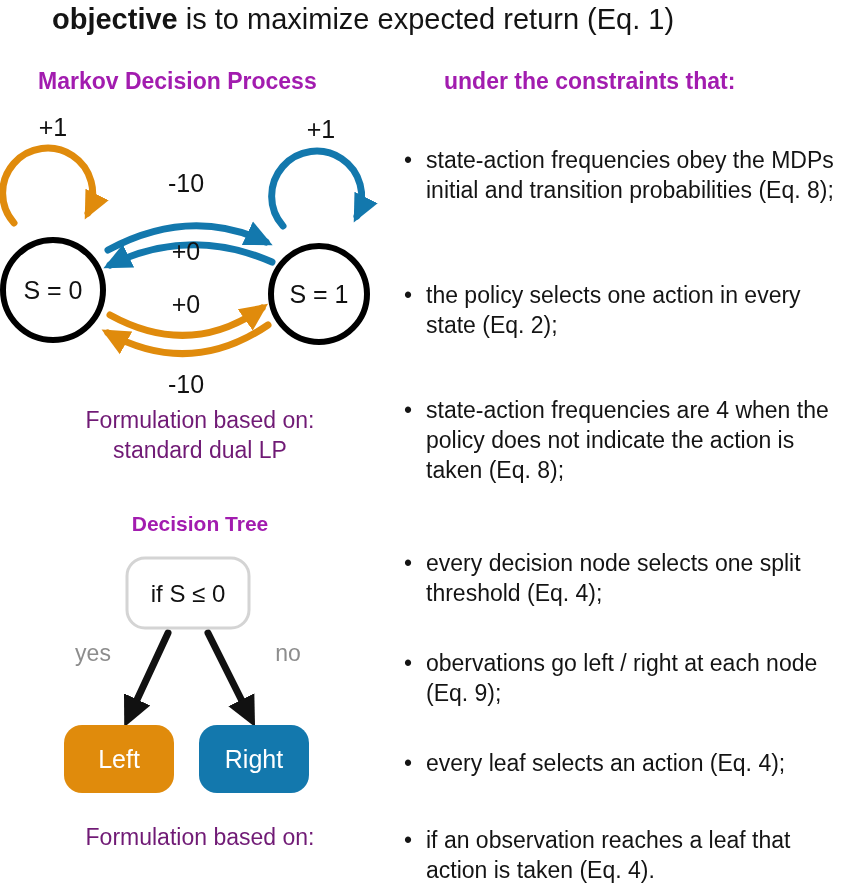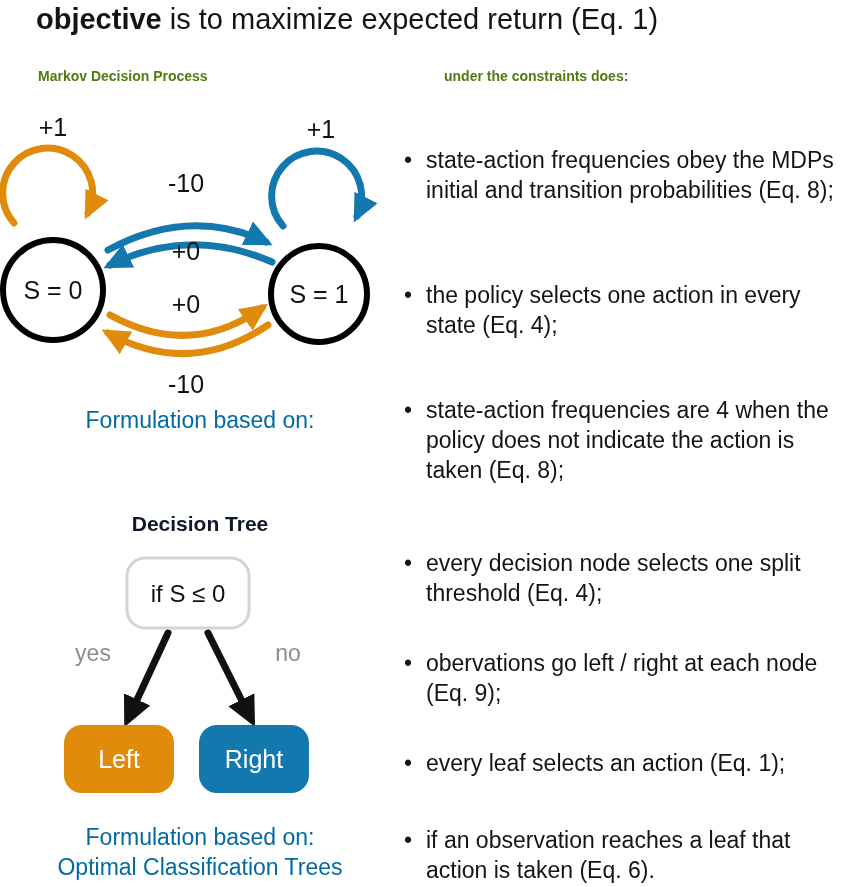--- a/index.html
+++ b/index.html
@@ -12,36 +12,36 @@
     height: 887px;
     position: relative;
     font-family: "Liberation Sans", sans-serif;
     color: #111111;
     overflow: hidden;
   }
 
   
   #title {
     position: absolute;
-    left: 36px;
+    left: 52px;
     top: 0px;
     width: 790px;
     font-size: 29px;
     line-height: 38px;
     white-space: nowrap;
     color: #141414;
   }
   #title .strong { font-weight: bold; }
 
   
   .col-heading {
     position: absolute;
-    font-size: 14px;
+    font-size: 23px;
     font-weight: bold;
-    color: #4d7c0f;
+    color: #a21caf;
     white-space: nowrap;
   }
   #mdp-heading  { left: 38px;  top: 68px; }
   #constraints-heading { left: 444px; top: 68px; }
 
   
   #mdp-diagram {
     position: absolute;
     left: 0px;
     top: 110px;
@@ -61,35 +61,35 @@
     fill: #111111;
   }
 
   
   .caption {
     position: absolute;
     width: 400px;
     text-align: center;
     font-size: 23px;
     line-height: 30px;
-    color: #0369a1;
+    color: #701a75;
   }
   #mdp-caption  { left: 0px; top: 405px; }
   #tree-caption { left: 0px; top: 822px; }
 
   
   #tree-heading {
     position: absolute;
     left: 0px;
     top: 512px;
     width: 400px;
     text-align: center;
     font-size: 21px;
     font-weight: bold;
-    color: #0f172a;
+    color: #a21caf;
   }
   #tree-diagram {
     position: absolute;
     left: 0px;
     top: 545px;
     width: 400px;
     height: 275px;
   }
   #tree-diagram svg { display: block; }
 
@@ -136,21 +136,21 @@
   }
 </style>
 </head>
 <body>
 
 <div id="title">
   <span class="strong">objective</span><span> is to maximize expected return (Eq. 1)</span>
 </div>
 
 <div class="col-heading" id="mdp-heading">Markov Decision Process</div>
-<div class="col-heading" id="constraints-heading">under the constraints does:</div>
+<div class="col-heading" id="constraints-heading">under the constraints that:</div>
 
 <div id="mdp-diagram">
   <svg width="400" height="290" viewBox="0 0 400 290" xmlns="http://www.w3.org/2000/svg">
     <defs>
       <marker id="ah-orange" viewBox="0 0 10 10" refX="7" refY="5" markerWidth="4.2" markerHeight="4.2" orient="auto-start-reverse">
         <path d="M 0 0.6 L 9.5 5 L 0 9.4 z" fill="#E08B0C"></path>
       </marker>
       <marker id="ah-blue" viewBox="0 0 10 10" refX="7" refY="5" markerWidth="4.2" markerHeight="4.2" orient="auto-start-reverse">
         <path d="M 0 0.6 L 9.5 5 L 0 9.4 z" fill="#1378AD"></path>
       </marker>
@@ -193,20 +193,21 @@
 
     <g>
       <circle cx="319" cy="184" r="48" fill="#ffffff" stroke="#000000" stroke-width="6"></circle>
       <text class="node-label" x="319" y="193" text-anchor="middle">S = 1</text>
     </g>
   </svg>
 </div>
 
 <div class="caption" id="mdp-caption">
   <div>Formulation based on:</div>
+  <div>standard dual LP</div>
 </div>
 
 <div id="tree-heading">Decision Tree</div>
 
 <div id="tree-diagram">
   <svg width="400" height="275" viewBox="0 0 400 275" xmlns="http://www.w3.org/2000/svg">
     <defs>
       <marker id="ah-black" viewBox="0 0 10 10" refX="6" refY="5" markerWidth="4.6" markerHeight="4.6" orient="auto-start-reverse">
         <path d="M 0 0.5 L 9.5 5 L 0 9.5 z" fill="#111111"></path>
       </marker>
@@ -235,45 +236,44 @@
 
     <g>
       <rect x="199" y="180" width="110" height="68" rx="18" ry="18" fill="#1378AD"></rect>
       <text class="leaf-text" x="254" y="223" text-anchor="middle">Right</text>
     </g>
   </svg>
 </div>
 
 <div class="caption" id="tree-caption">
   <div>Formulation based on:</div>
-  <div>Optimal Classification Trees</div>
 </div>
 
 <div id="constraints-list">
     <div class="bullet-item" style="position: absolute; left: 0px; top: 5px; width: 442px;">
       <span class="bullet-dot">•</span>
       <span class="bullet-text">state-action frequencies obey the MDPs initial and transition probabilities (Eq. 8);</span>
     </div>
     <div class="bullet-item" style="position: absolute; left: 0px; top: 140px; width: 442px;">
       <span class="bullet-dot">•</span>
-      <span class="bullet-text">the policy selects one action in every state (Eq. 4);</span>
+      <span class="bullet-text">the policy selects one action in every state (Eq. 2);</span>
     </div>
     <div class="bullet-item" style="position: absolute; left: 0px; top: 255px; width: 442px;">
       <span class="bullet-dot">•</span>
       <span class="bullet-text">state-action frequencies are 4 when the policy does not indicate the action is taken (Eq. 8);</span>
     </div>
     <div class="bullet-item" style="position: absolute; left: 0px; top: 408px; width: 442px;">
       <span class="bullet-dot">•</span>
       <span class="bullet-text">every decision node selects one split threshold (Eq. 4);</span>
     </div>
     <div class="bullet-item" style="position: absolute; left: 0px; top: 508px; width: 442px;">
       <span class="bullet-dot">•</span>
       <span class="bullet-text">obervations go left / right at each node (Eq. 9);</span>
     </div>
     <div class="bullet-item" style="position: absolute; left: 0px; top: 608px; width: 442px;">
       <span class="bullet-dot">•</span>
-      <span class="bullet-text">every leaf selects an action (Eq. 1);</span>
+      <span class="bullet-text">every leaf selects an action (Eq. 4);</span>
     </div>
     <div class="bullet-item" style="position: absolute; left: 0px; top: 685px; width: 442px;">
       <span class="bullet-dot">•</span>
-      <span class="bullet-text">if an observation reaches a leaf that action is taken (Eq. 6).</span>
+      <span class="bullet-text">if an observation reaches a leaf that action is taken (Eq. 4).</span>
     </div>
   </div>
 
 </body></html>

